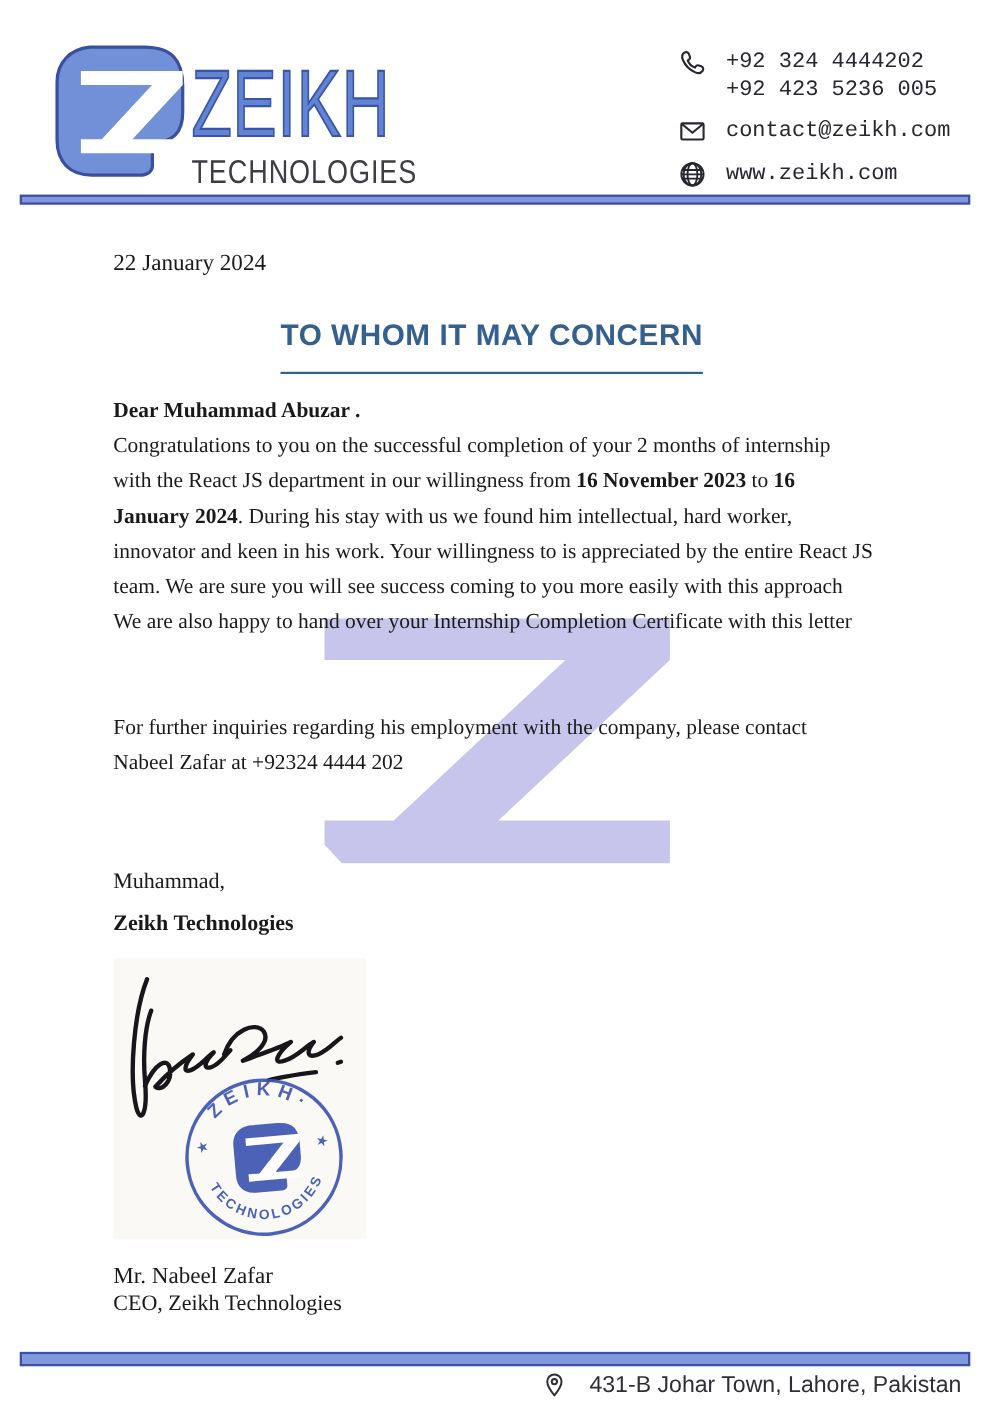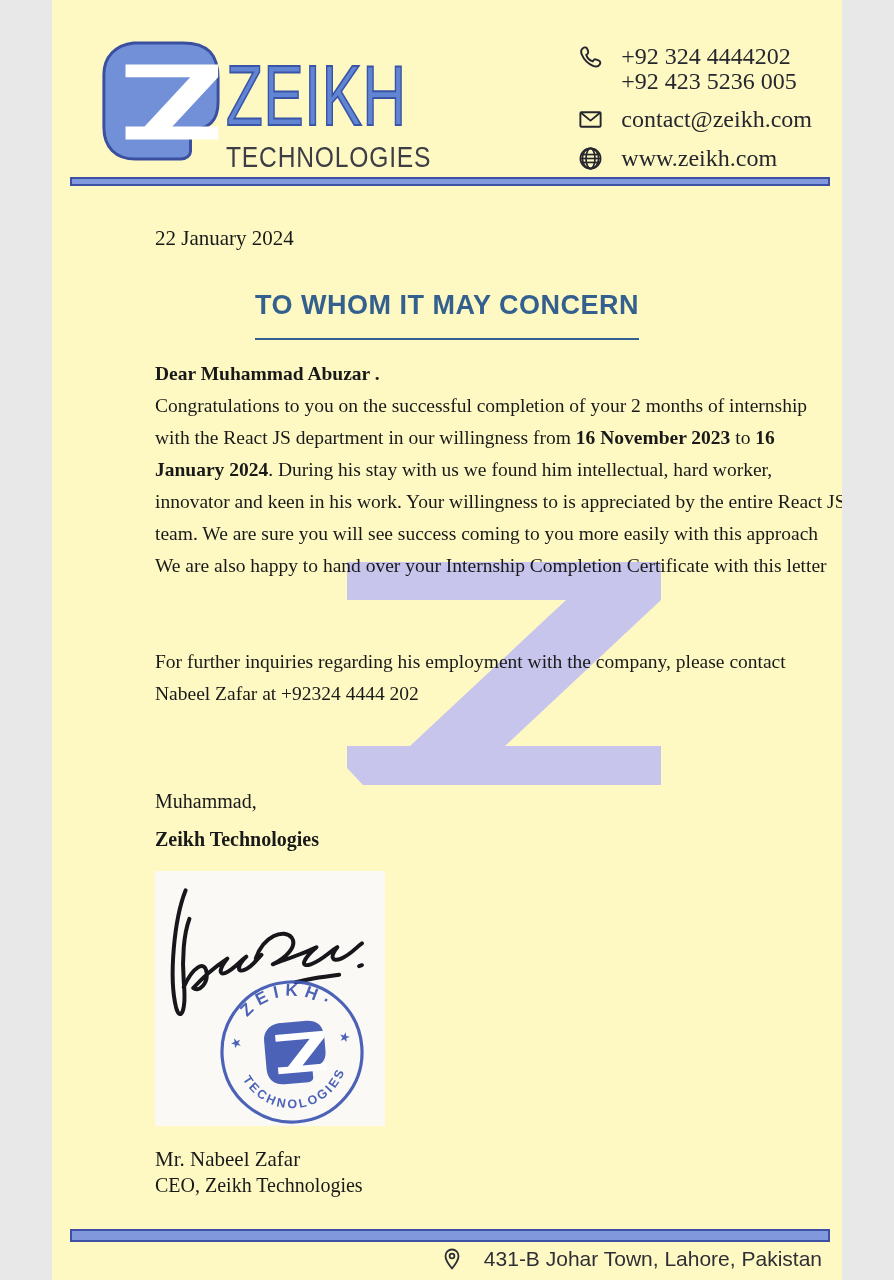--- a/index.html
+++ b/index.html
@@ -1,35 +1,35 @@
 <!DOCTYPE html>
 <html><head>
 <meta charset="utf-8">
 <style>
   html,body{margin:0;padding:0;background:#e8e8e8;}
   .page{
-    position:relative; width:790px; height:1280px; margin:0 auto;
-    background:#fef9c3; overflow:hidden;
+    position:relative; width:894px; height:1280px; margin:0 auto;
+    background:#ffffff; overflow:hidden;
     font-family:"Liberation Serif", serif; color:#191919;
   }
   
   .logo-row{position:absolute; left:44px; top:34px; display:flex; align-items:flex-start;}
   .logo-mark{width:128px; height:134px;}
   .wordmark{margin-left:2px; padding-top:18px;}
   .brand-name{
     font-family:"Liberation Sans", sans-serif; font-size:86px; line-height:1;
     color:#6185d2; -webkit-text-stroke:2px #3a55a8;
     transform:scaleX(.70); transform-origin:left top; white-space:nowrap; letter-spacing:1px;
   }
   .brand-sub{
     font-family:"Liberation Sans", sans-serif; font-size:30px; color:#3d3d45;
     transform:scaleX(.82); transform-origin:left top; white-space:nowrap; letter-spacing:1px; margin-top:2px;
   }
-  .contact{position:absolute; right:30px; top:44px; font-family:Liberation Serif, serif;
-           font-size:24px; color:#26262e;}
+  .contact{position:absolute; right:30px; top:44px; font-family:Liberation Mono, monospace;
+           font-size:20px; color:#26262e;}
   .c-row{display:flex; align-items:flex-start; margin-bottom:13px;}
   .c-icon{width:27px; height:27px; margin-right:17px; flex:0 0 auto;}
   .c-row.web .c-icon, .c-row.mail .c-icon{margin-top:-1px;}
   .c-lines div{line-height:25px;}
   .c-text{line-height:25px;}
   .rule{
     position:absolute; left:18px; right:12px; height:9px; box-sizing:border-box;
     background:#8298dd; border:2px solid #3e50a6;
   }
   .rule.top{top:177px;}

